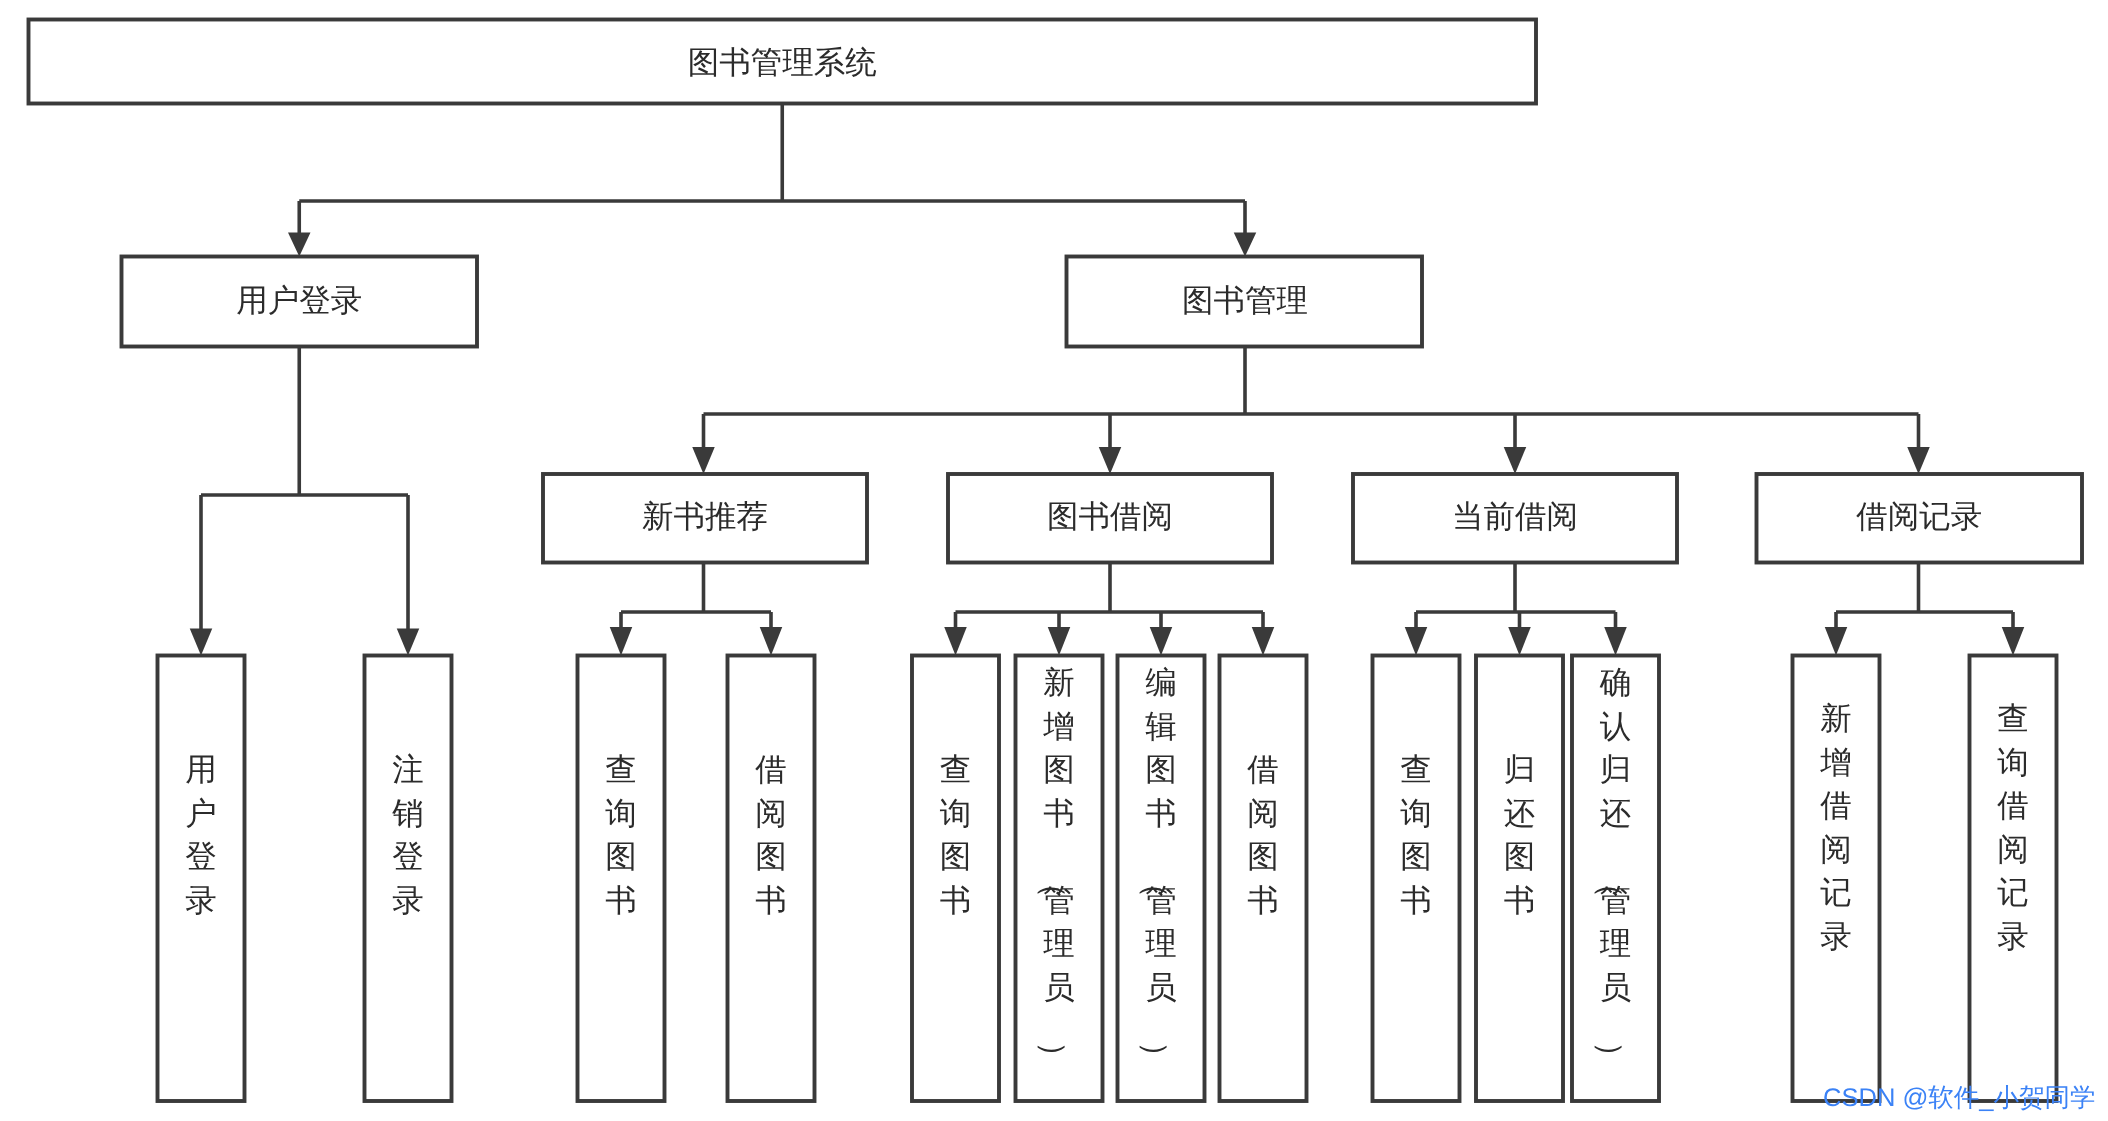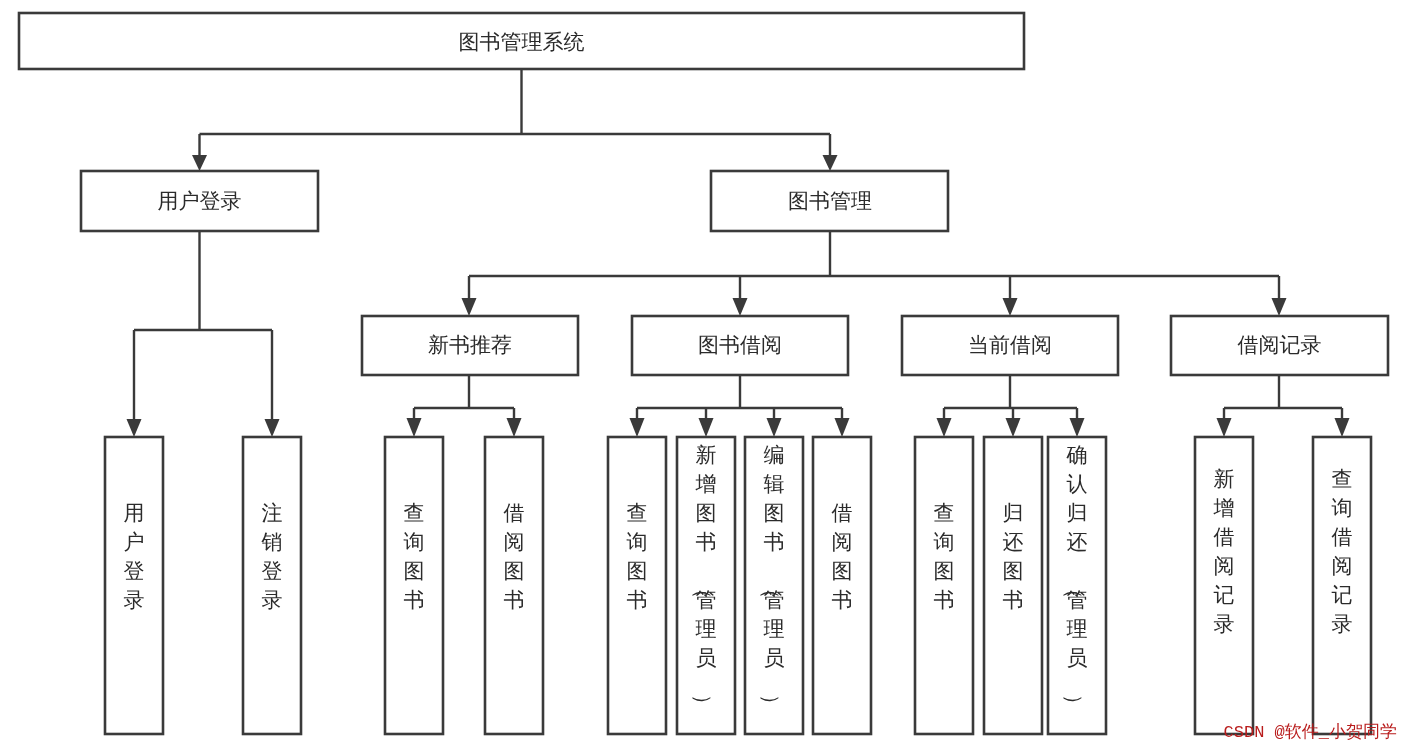--- a/index.html
+++ b/index.html
@@ -50,23 +50,23 @@
     stroke-linecap: butt;
   }
   .arrow-head {
     fill: #3a3a3a;
     stroke: none;
   }
   .watermark {
     position: absolute;
     right: 8px;
     bottom: 4px;
-    color: #b91c1c;
+    color: #3b82f6;
     font-size: 17px;
-    font-family: Liberation Mono, monospace;
+    font-family: Liberation Sans, sans-serif;
     white-space: nowrap;
     pointer-events: none;
     user-select: none;
   }
 </style>
 </head>
 <body>
 
 <div id="diagram-root">
   <svg class="flow" viewBox="0 0 1405 747" xmlns="http://www.w3.org/2000/svg">

